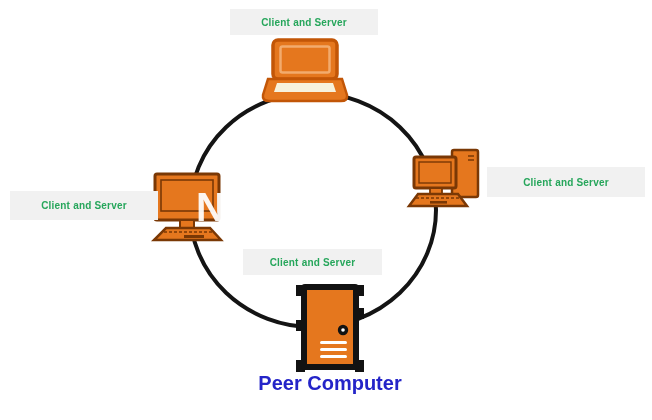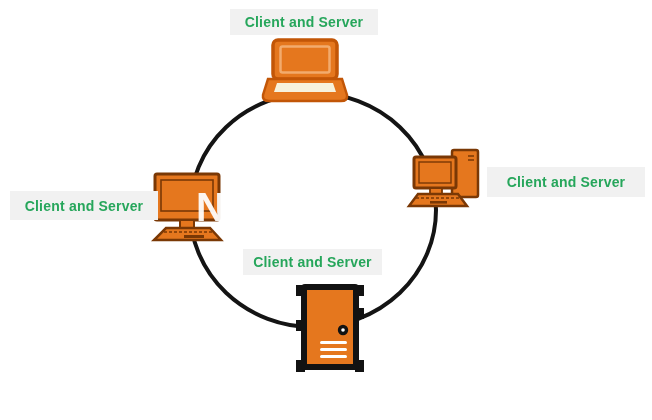--- a/index.html
+++ b/index.html
@@ -5,21 +5,21 @@
   html,body{margin:0;padding:0;background:#fff;}
   .canvas{
     position:relative;width:652px;height:420px;background:#ffffff;
     font-family:"Liberation Sans", sans-serif;overflow:hidden;
   }
   .diagram-svg{position:absolute;left:0;top:0;}
   .node-label{
     position:absolute;
     background:var(--label-bg,#f1f1f1);
     color:var(--label-text,#26a65b);
-    font-weight:bold;font-size:14px;
+    font-weight:bold;font-size:10px;
     display:flex;align-items:center;justify-content:center;
     letter-spacing:.2px;
   }
   .label-top{left:230px;top:9px;width:148px;height:26px;}
   .label-left{left:10px;top:191px;width:148px;height:29px;}
   .label-right{left:487px;top:167px;width:158px;height:30px;}
   .label-bottom{left:243px;top:249px;width:139px;height:26px;}
   .caption{
     position:absolute;left:240px;top:372px;width:180px;
     text-align:center;color:var(--caption-text,#2424c8);
@@ -85,15 +85,16 @@
   </svg>
 
   <div class="node-label label-top">Client and Server</div>
 
   <div class="node-label label-left">Client and Server</div>
 
   <div class="node-label label-right">Client and Server</div>
 
   <div class="node-label label-bottom">Client and Server</div>
 
+  <div class="caption">Peer Computer</div>
 
   <div class="watermark">N</div>
 </div>
 
 </body></html>

